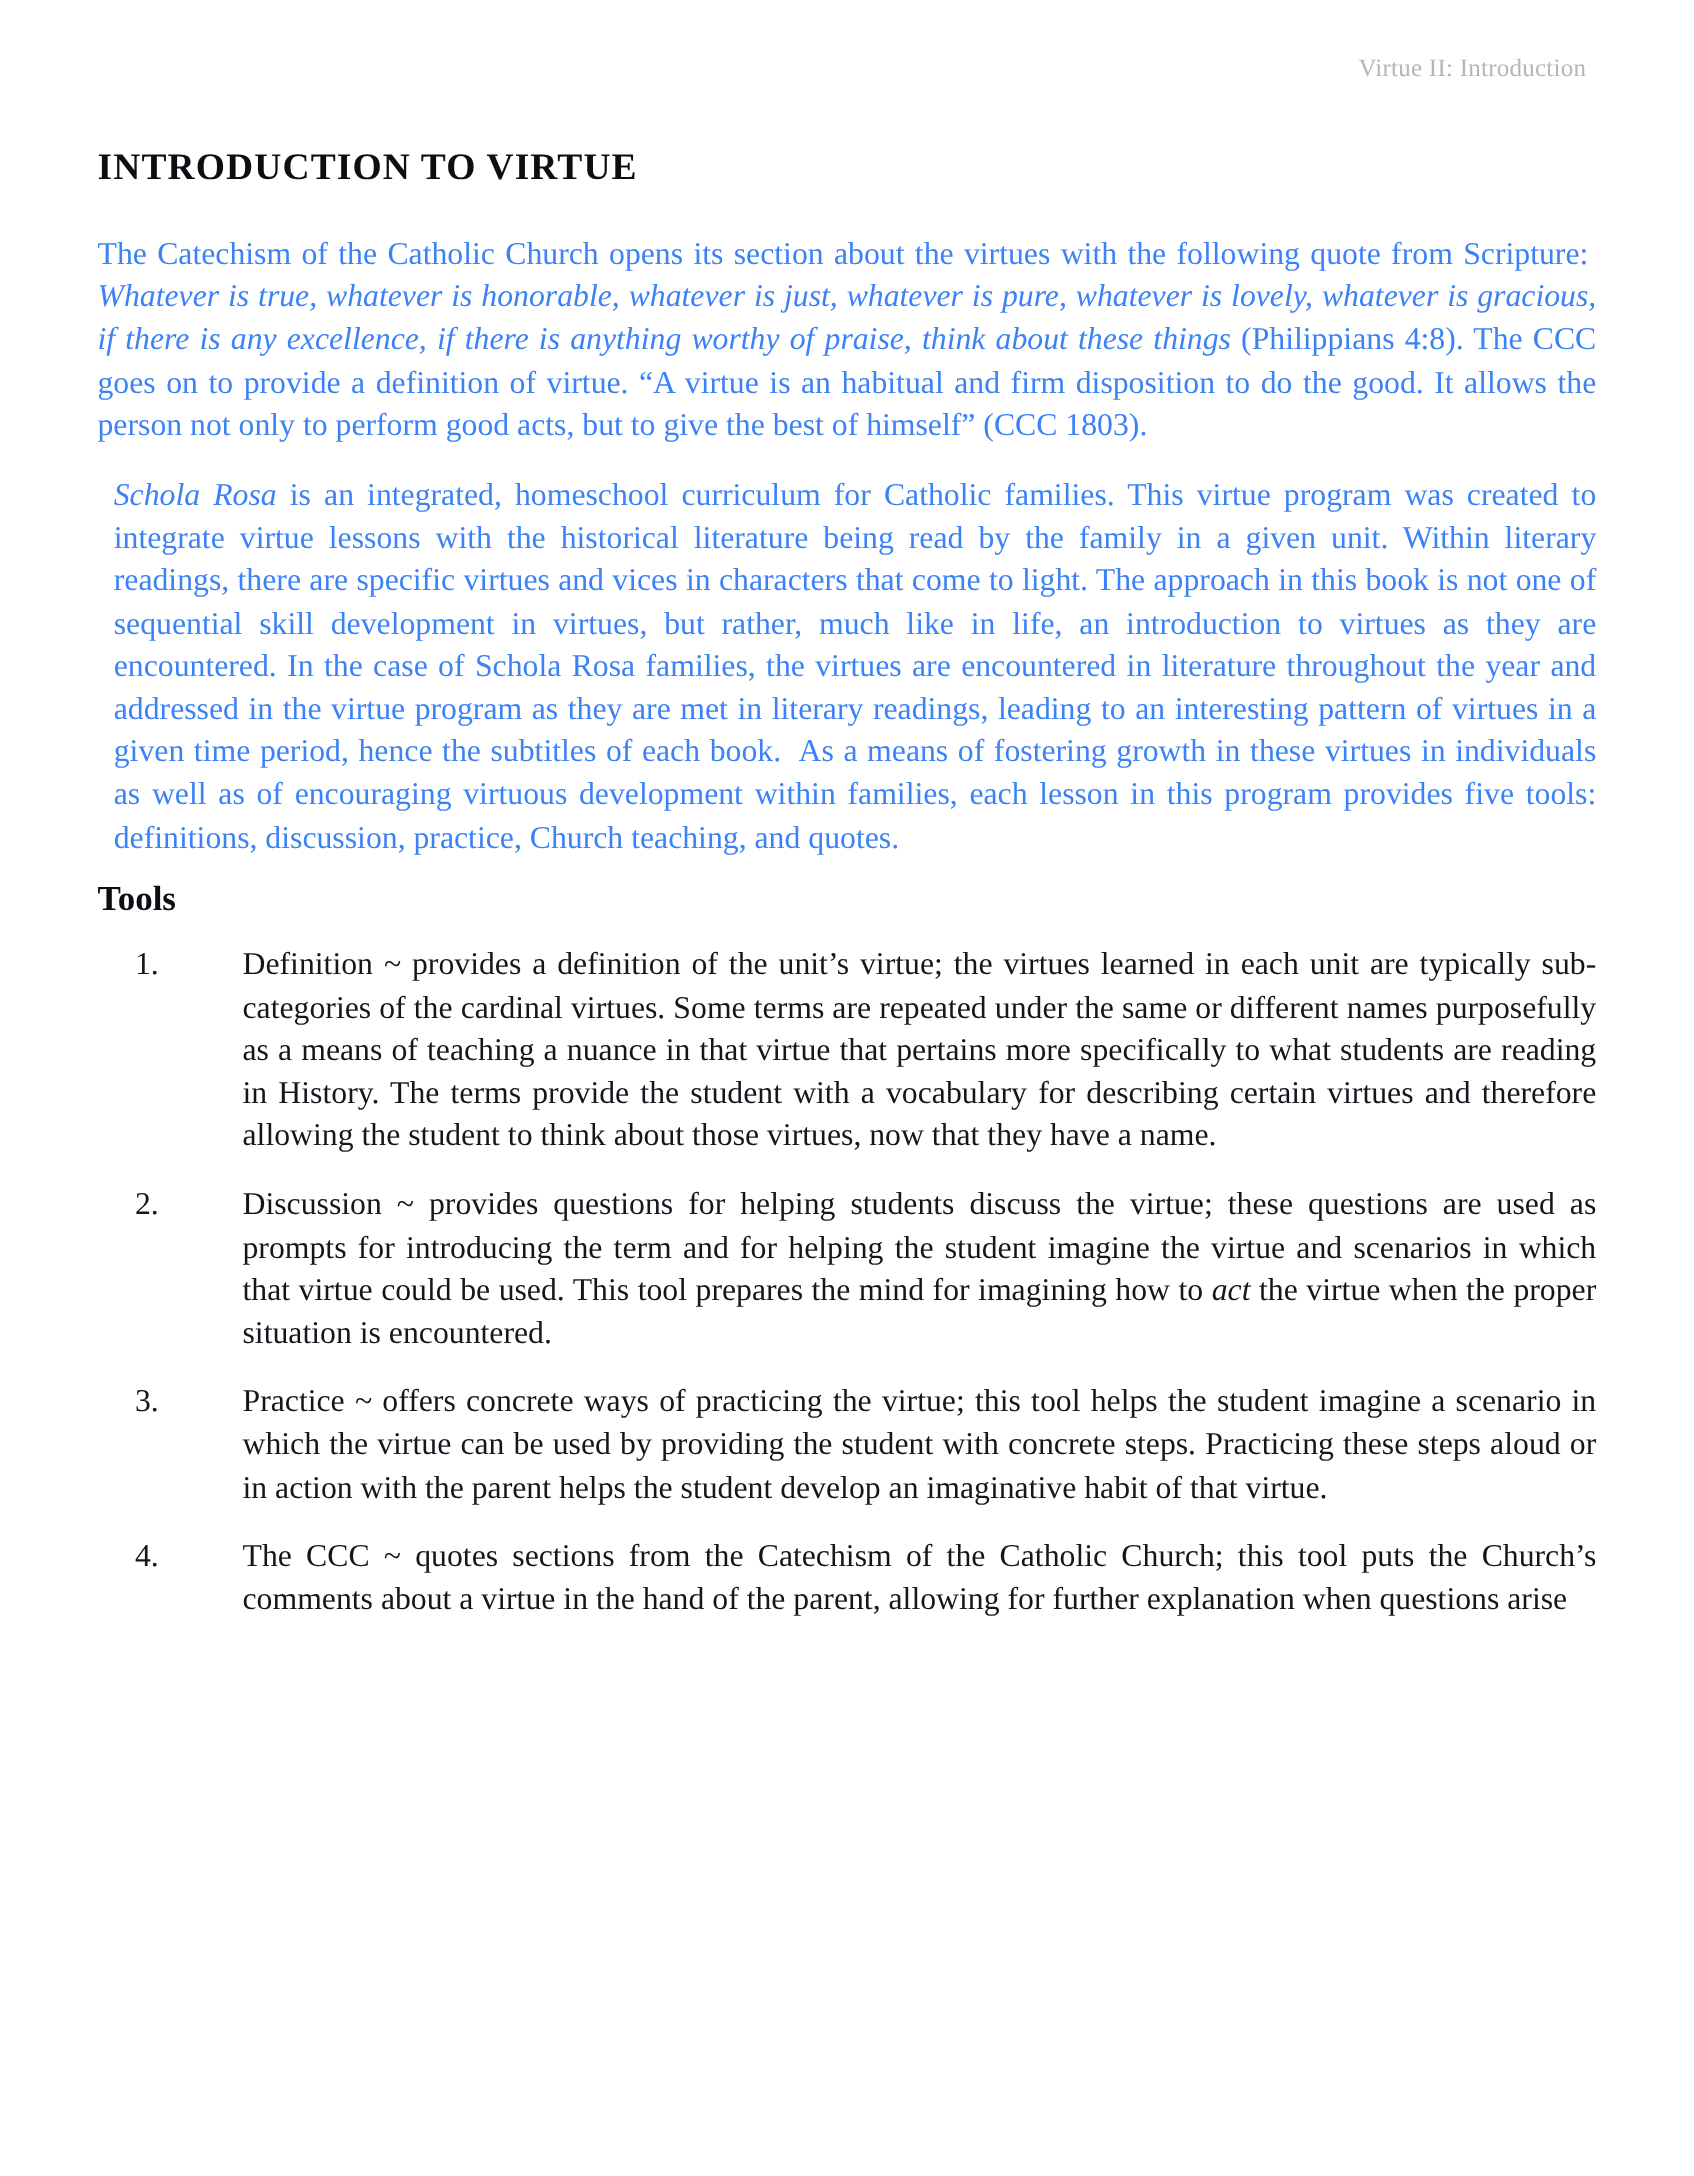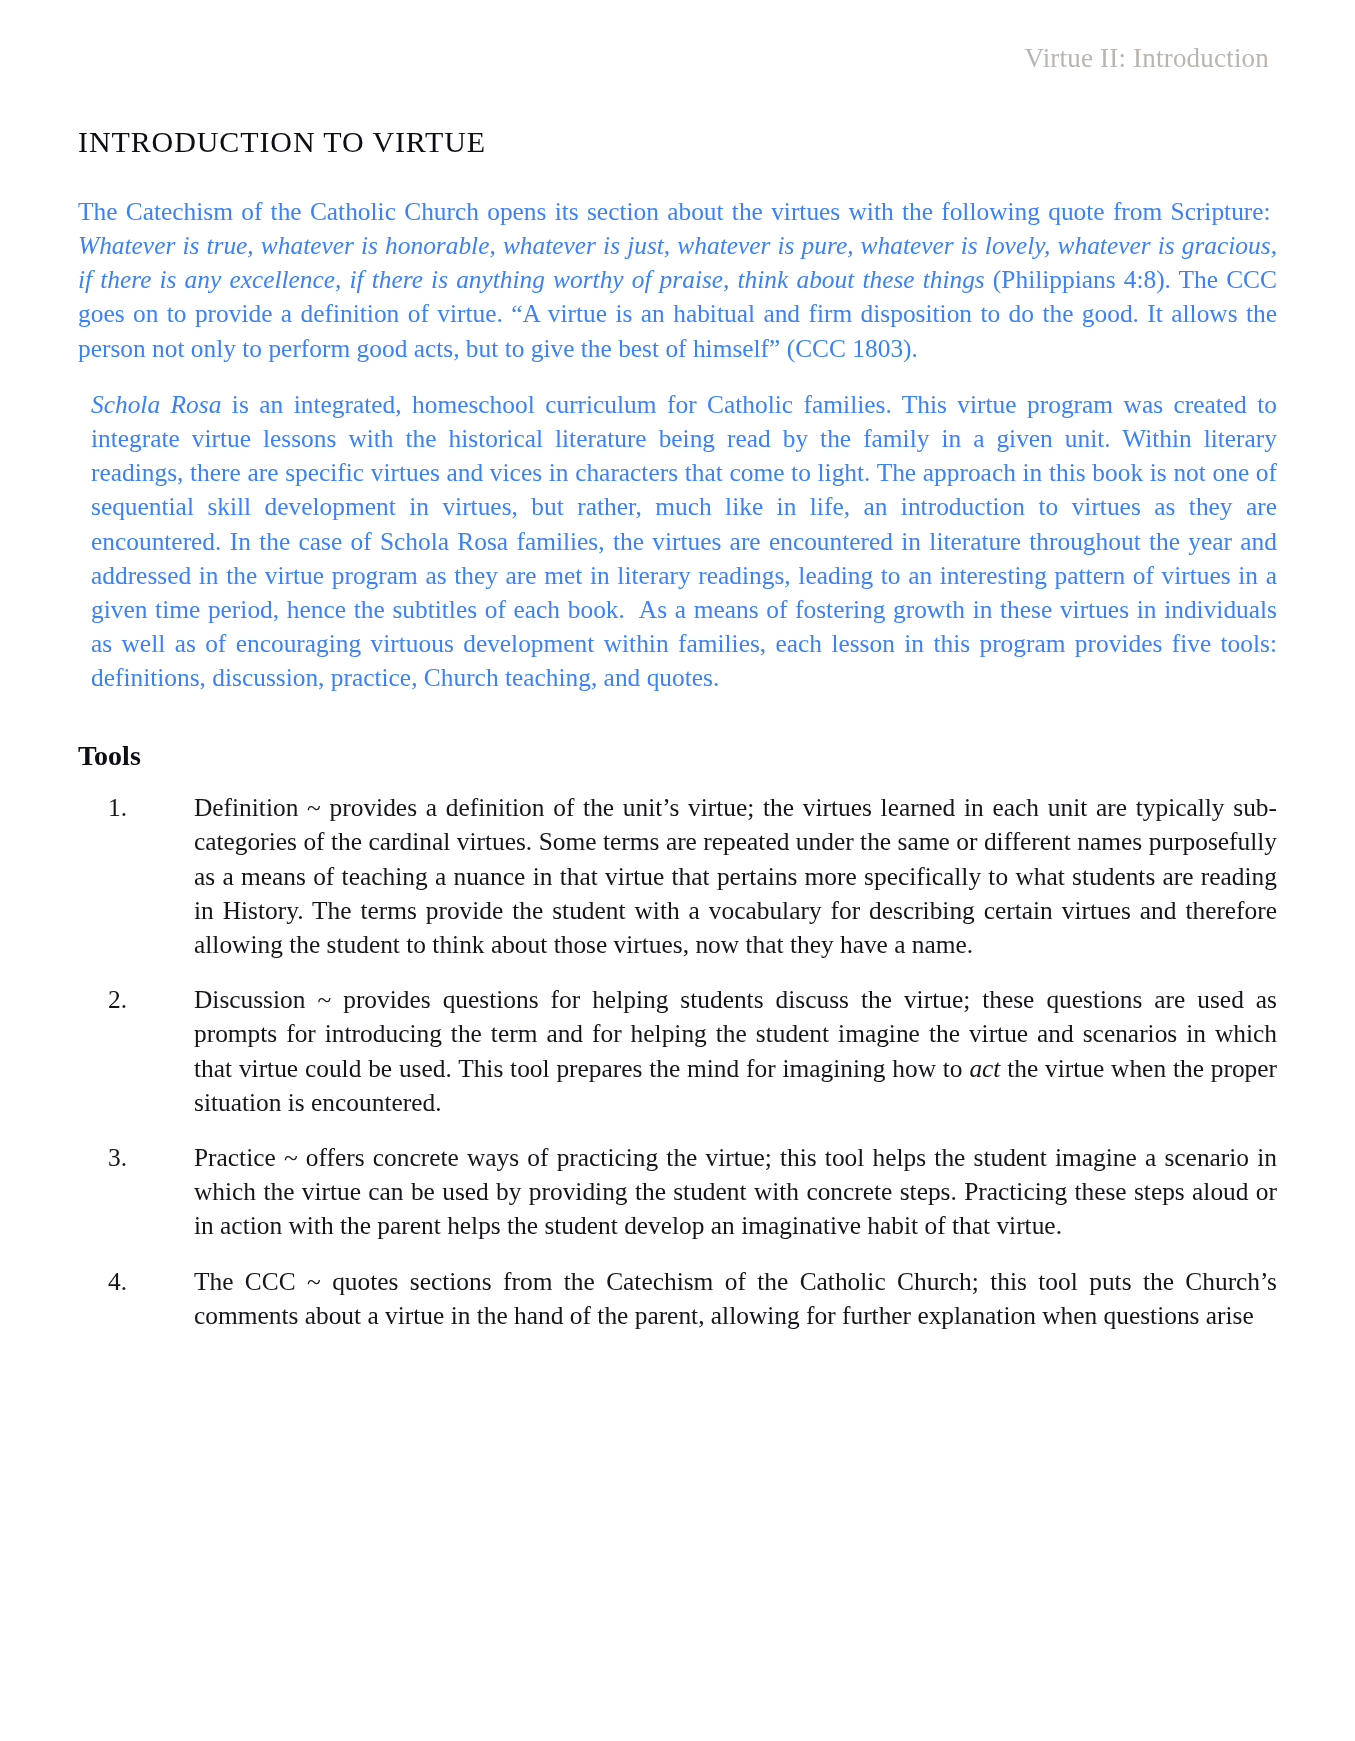--- a/index.html
+++ b/index.html
@@ -18,30 +18,30 @@
     position: relative;
     width: 1355px;
     height: 1741px;
     box-sizing: border-box;
     padding: 38px 78px 0 78px;
     background: #ffffff;
   }
   .running-head {
     text-align: right;
     font-family: "Liberation Serif", "DejaVu Serif", serif;
-    font-size: 27px;
+    font-size: 20px;
     color: #b9b5b0;
     letter-spacing: 0.2px;
     line-height: 1.1;
     margin: 0 8px 0 0;
     padding-top: 6px;
   }
   .doc-title {
     font-family: "Liberation Serif", "DejaVu Serif", serif;
-    font-weight: normal;
+    font-weight: bold;
     font-size: 30px;
     letter-spacing: 0.9px;
     color: #0c0e14;
     margin: 50px 0 0 0;
     line-height: 1.2;
   }
   p.body-par {
     font-family: "Liberation Serif", "DejaVu Serif", serif;
     font-size: 25.4px;
     line-height: 34.2px;
@@ -54,21 +54,21 @@
   p.par-1 { margin-top: 34px; }
   p.par-2 { margin-top: 22px; margin-left: 13px; }
   .ital {
     font-style: italic;
   }
   .section-head {
     font-family: "Liberation Serif", "DejaVu Serif", serif;
     font-weight: bold;
     font-size: 28px;
     color: #0c0e14;
-    margin: 44px 0 0 0;
+    margin: 16px 0 0 0;
     line-height: 1.2;
   }
   ol.tools-list {
     list-style: none;
     margin: 18px 0 0 0;
     padding: 0;
   }
   ol.tools-list > li {
     position: relative;
     padding-left: 116px;

